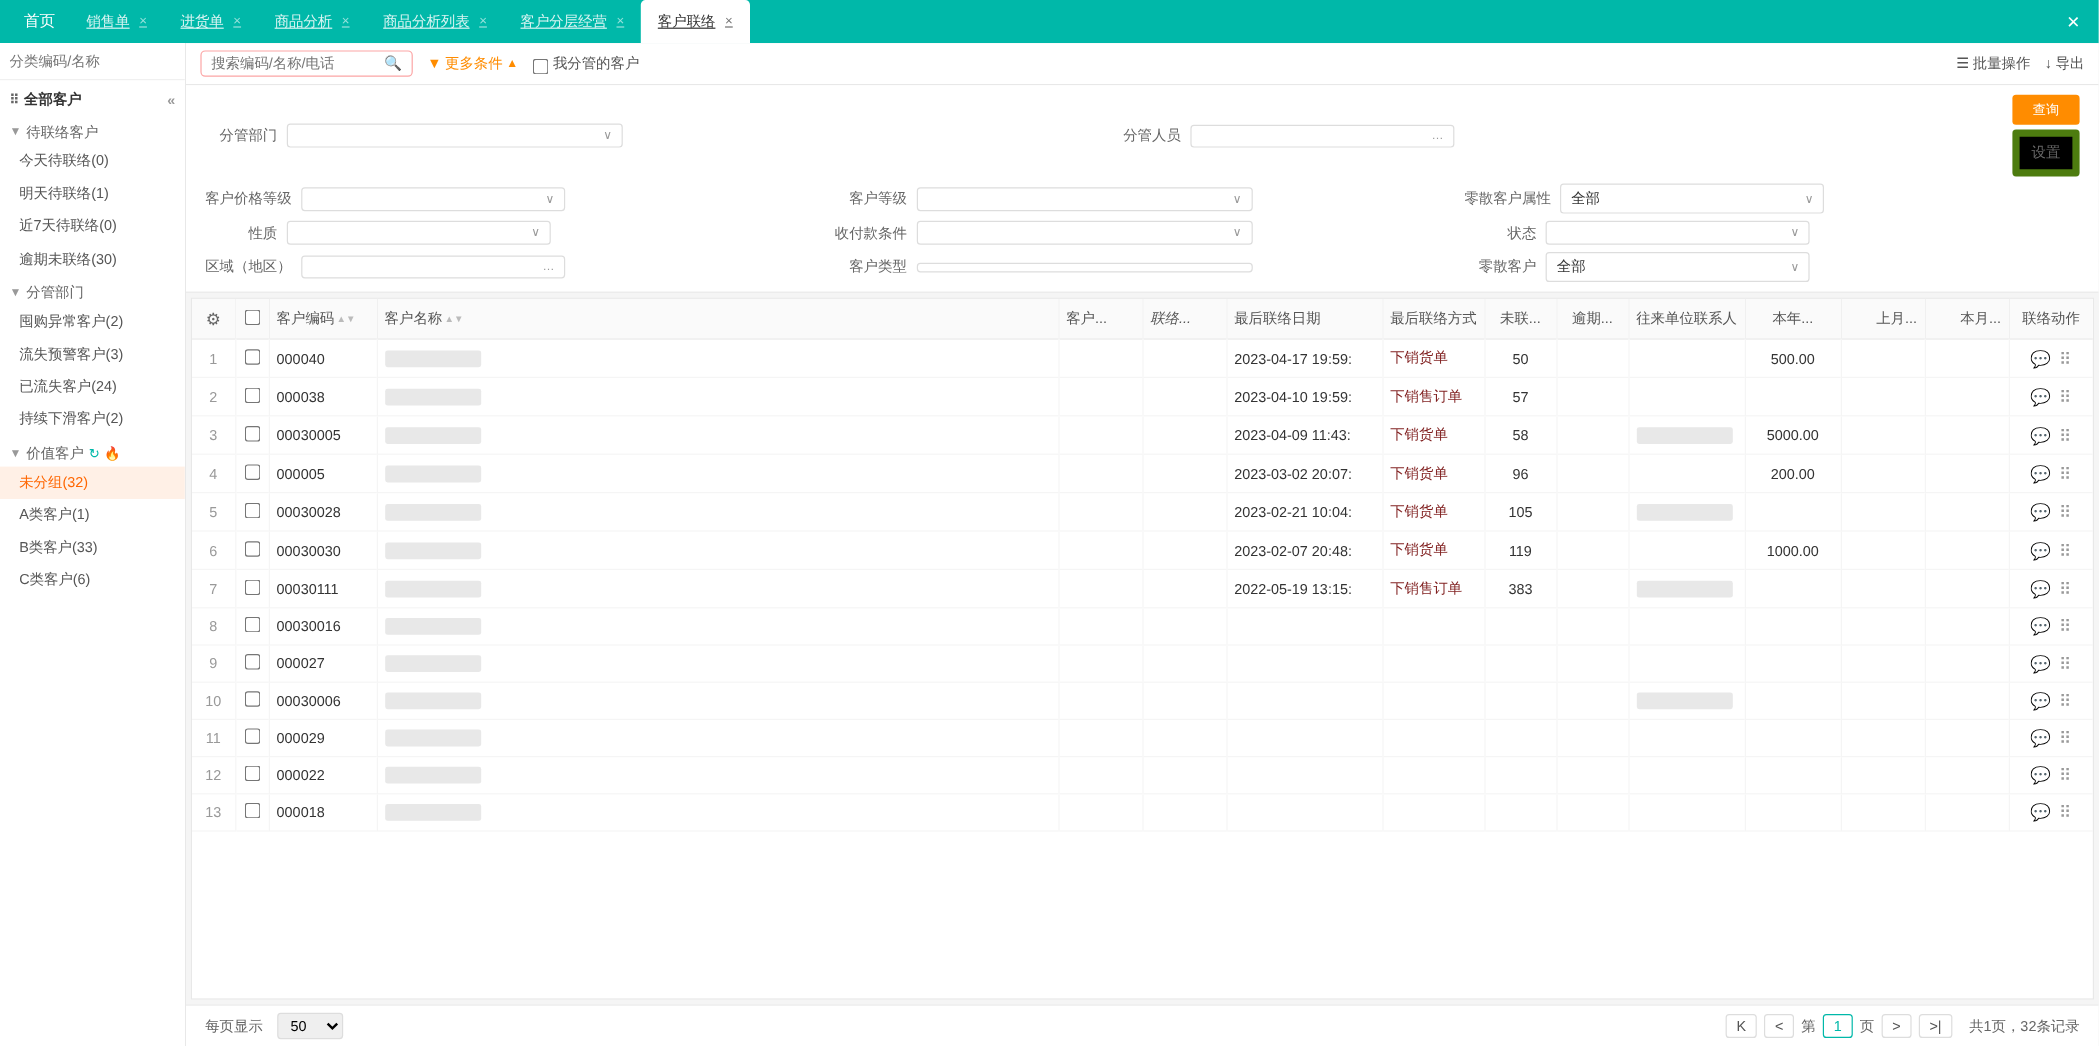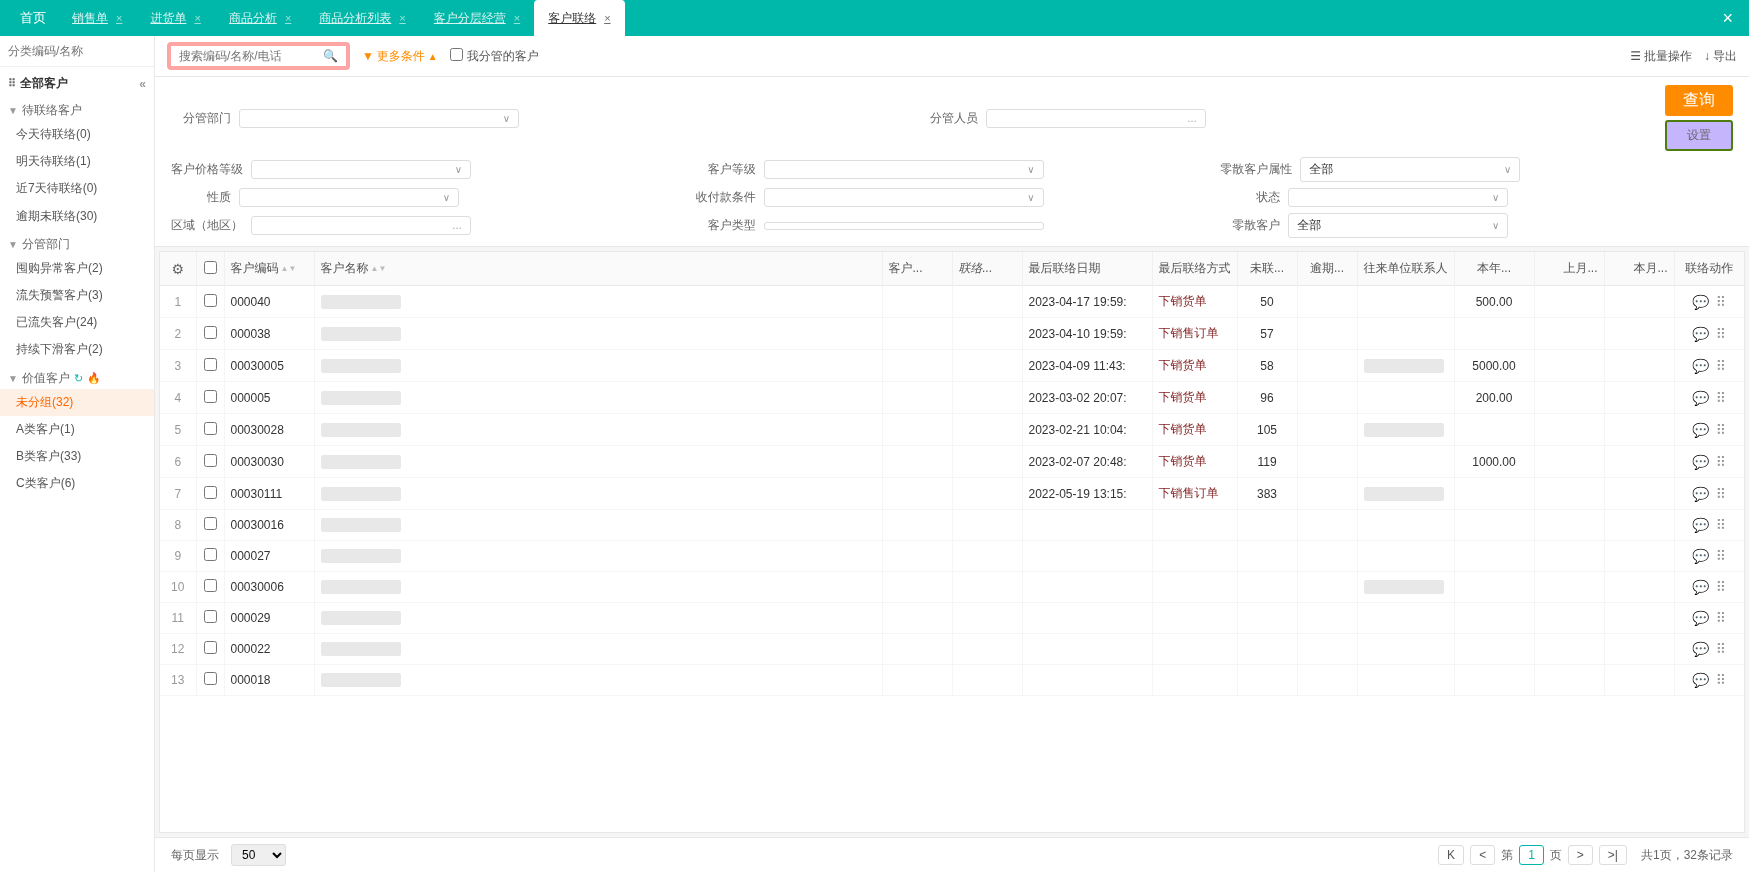--- a/index.html
+++ b/index.html
@@ -139,21 +139,21 @@
       display: flex;
       align-items: center;
       padding: 6px 12px;
       background: #fff;
       border-bottom: 1px solid #e8e8e8;
       gap: 12px;
     }
     .filter-search-box {
       display: flex;
       align-items: center;
-      border: 4px solid #fca5a5;
+      border: 1px solid #fca5a5;
       border-radius: 4px;
       padding: 3px 8px;
       gap: 4px;
       background: #fff;
     }
     .filter-search-box input {
       border: none;
       outline: none;
       font-size: 12px;
       width: 140px;
@@ -162,21 +162,21 @@
     .filter-more-btn {
       display: flex;
       align-items: center;
       color: #ff8c00;
       cursor: pointer;
       gap: 3px;
       font-size: 12px;
     }
     .filter-checkbox-label {
       display: flex;
-      align-items: flex-start;
+      align-items: flex-end;
       gap: 4px;
       color: #555;
       cursor: pointer;
     }
     .filter-bar-right {
       margin-left: auto;
       display: flex;
       gap: 12px;
     }
     .action-link {
@@ -237,29 +237,29 @@
     }
     .filter-select span { color: #333; font-size: 12px; }
     .filter-select .arrow { color: #999; font-size: 10px; }
     .btn-query {
       background: #ff8c00;
       color: #fff;
       border: none;
       border-radius: 3px;
       padding: 5px 16px;
       cursor: pointer;
-      font-size: 16px;
+      font-size: 11px;
       white-space: nowrap;
     }
     .btn-reset {
-      background: #c4b5fd;
+      background: #000000;
       color: #666;
-      border: 2px solid #4d7c0f;
+      border: 6px solid #4d7c0f;
       border-radius: 3px;
-      padding: 5px 20px;
+      padding: 5px 10px;
       cursor: pointer;
       font-size: 12px;
       white-space: nowrap;
     }
     .btn-group-col {
       display: flex;
       flex-direction: column;
       gap: 4px;
       flex-shrink: 0;
     }

